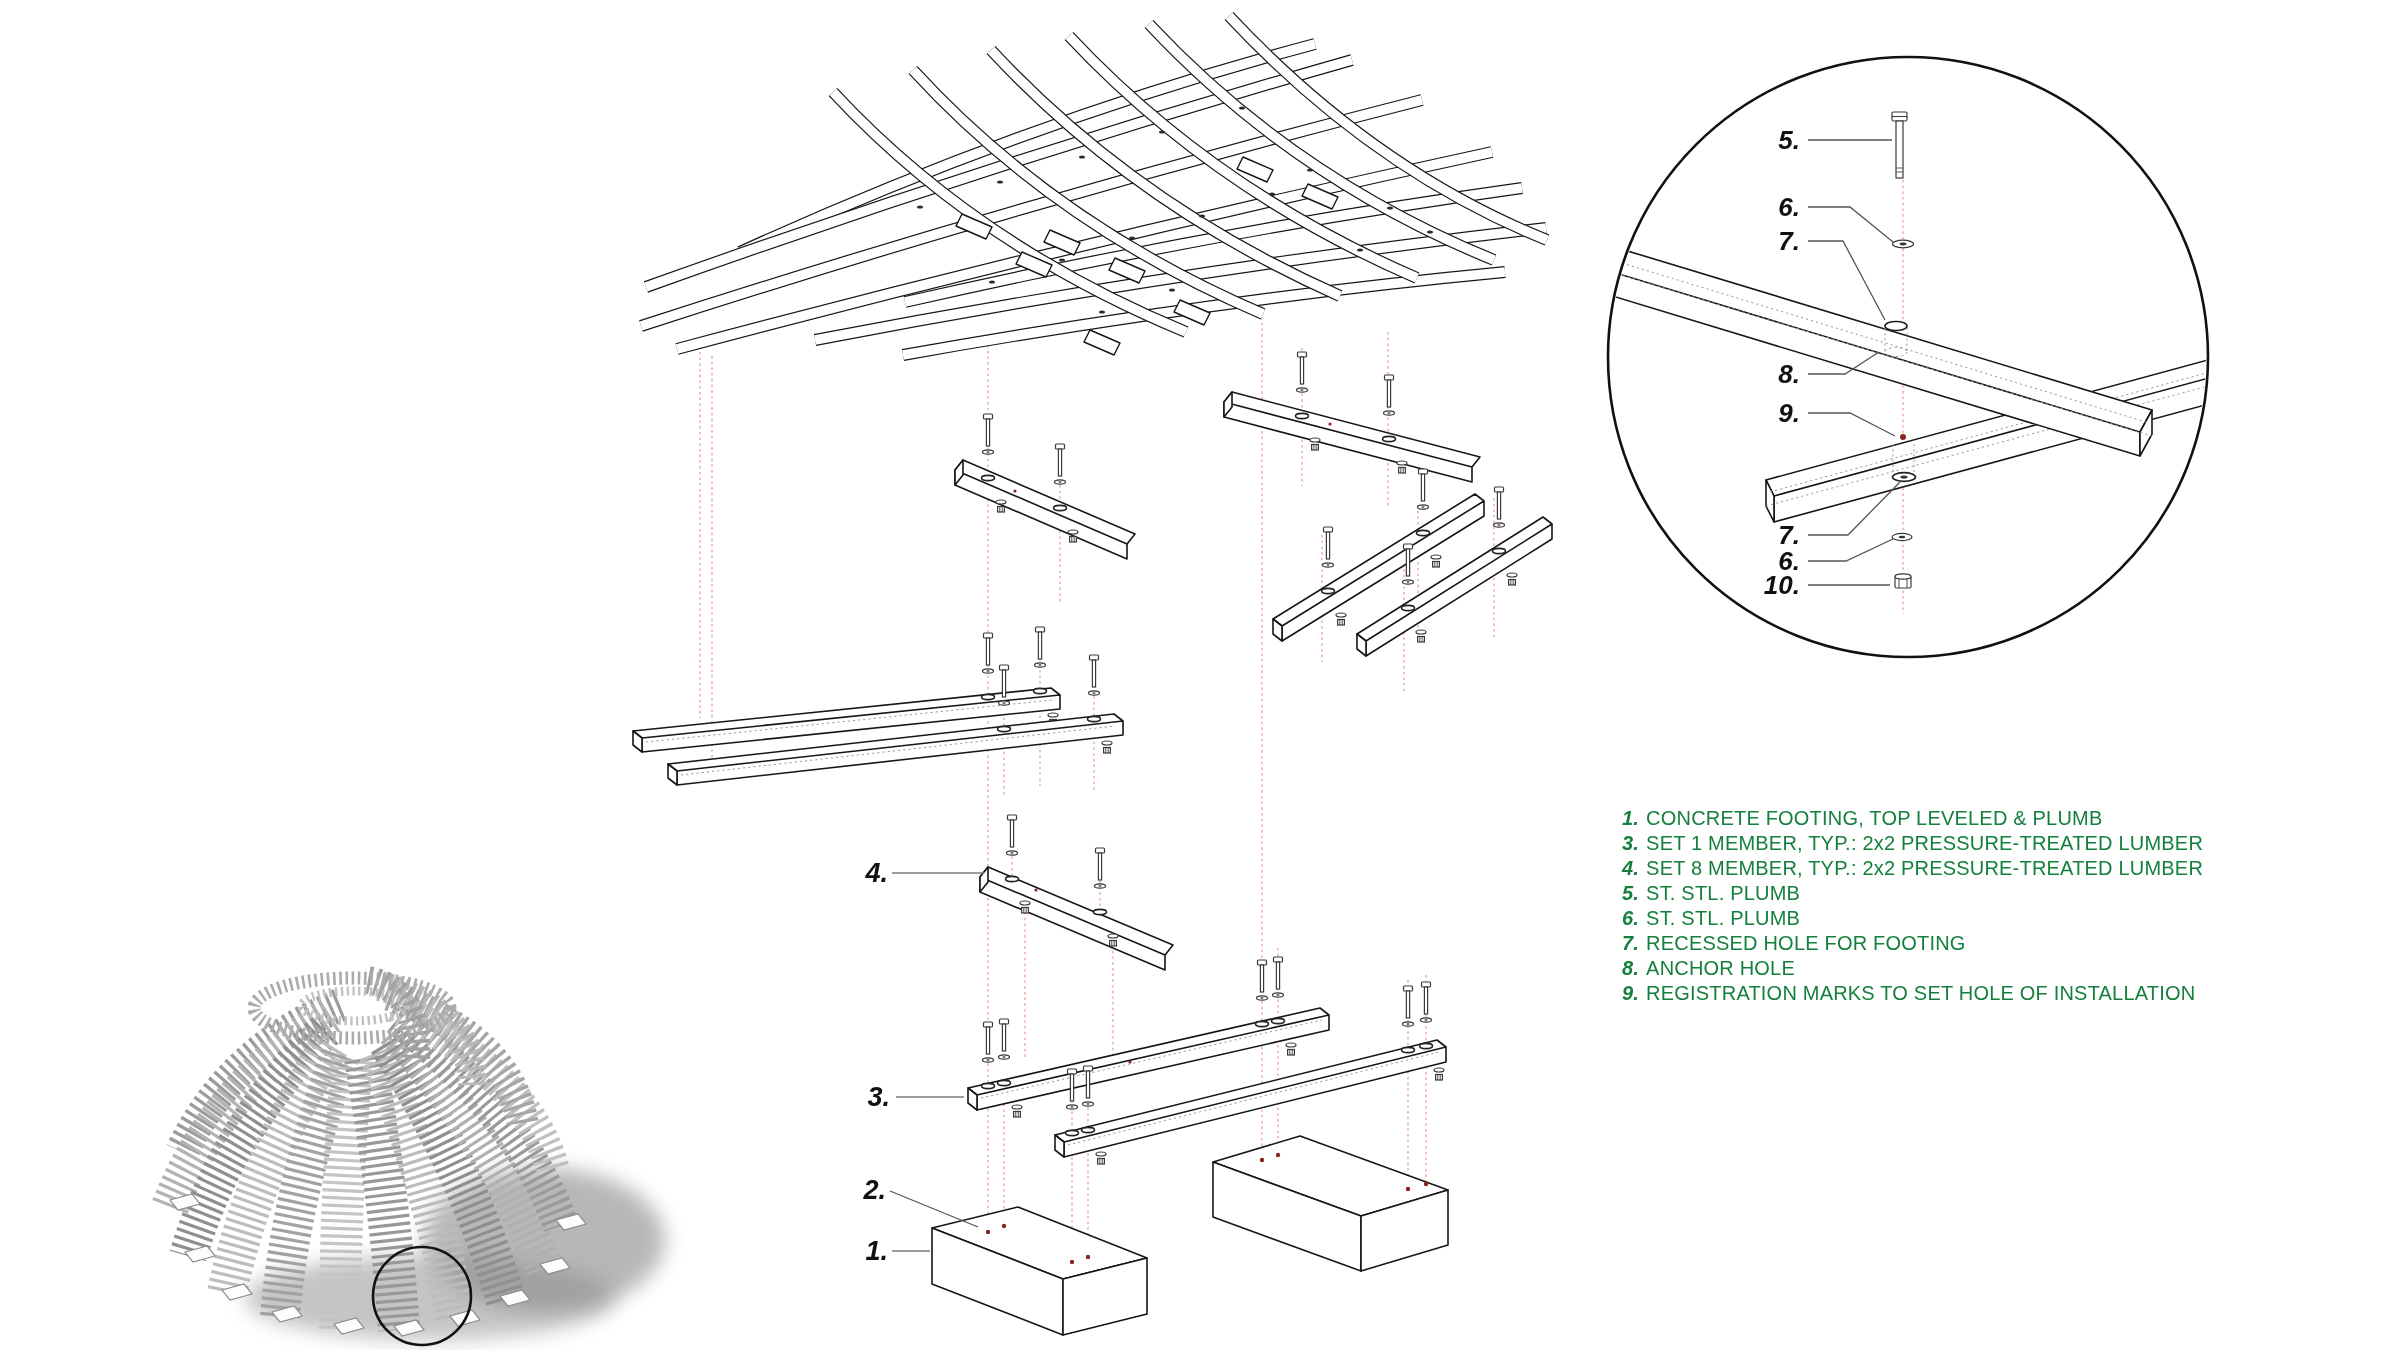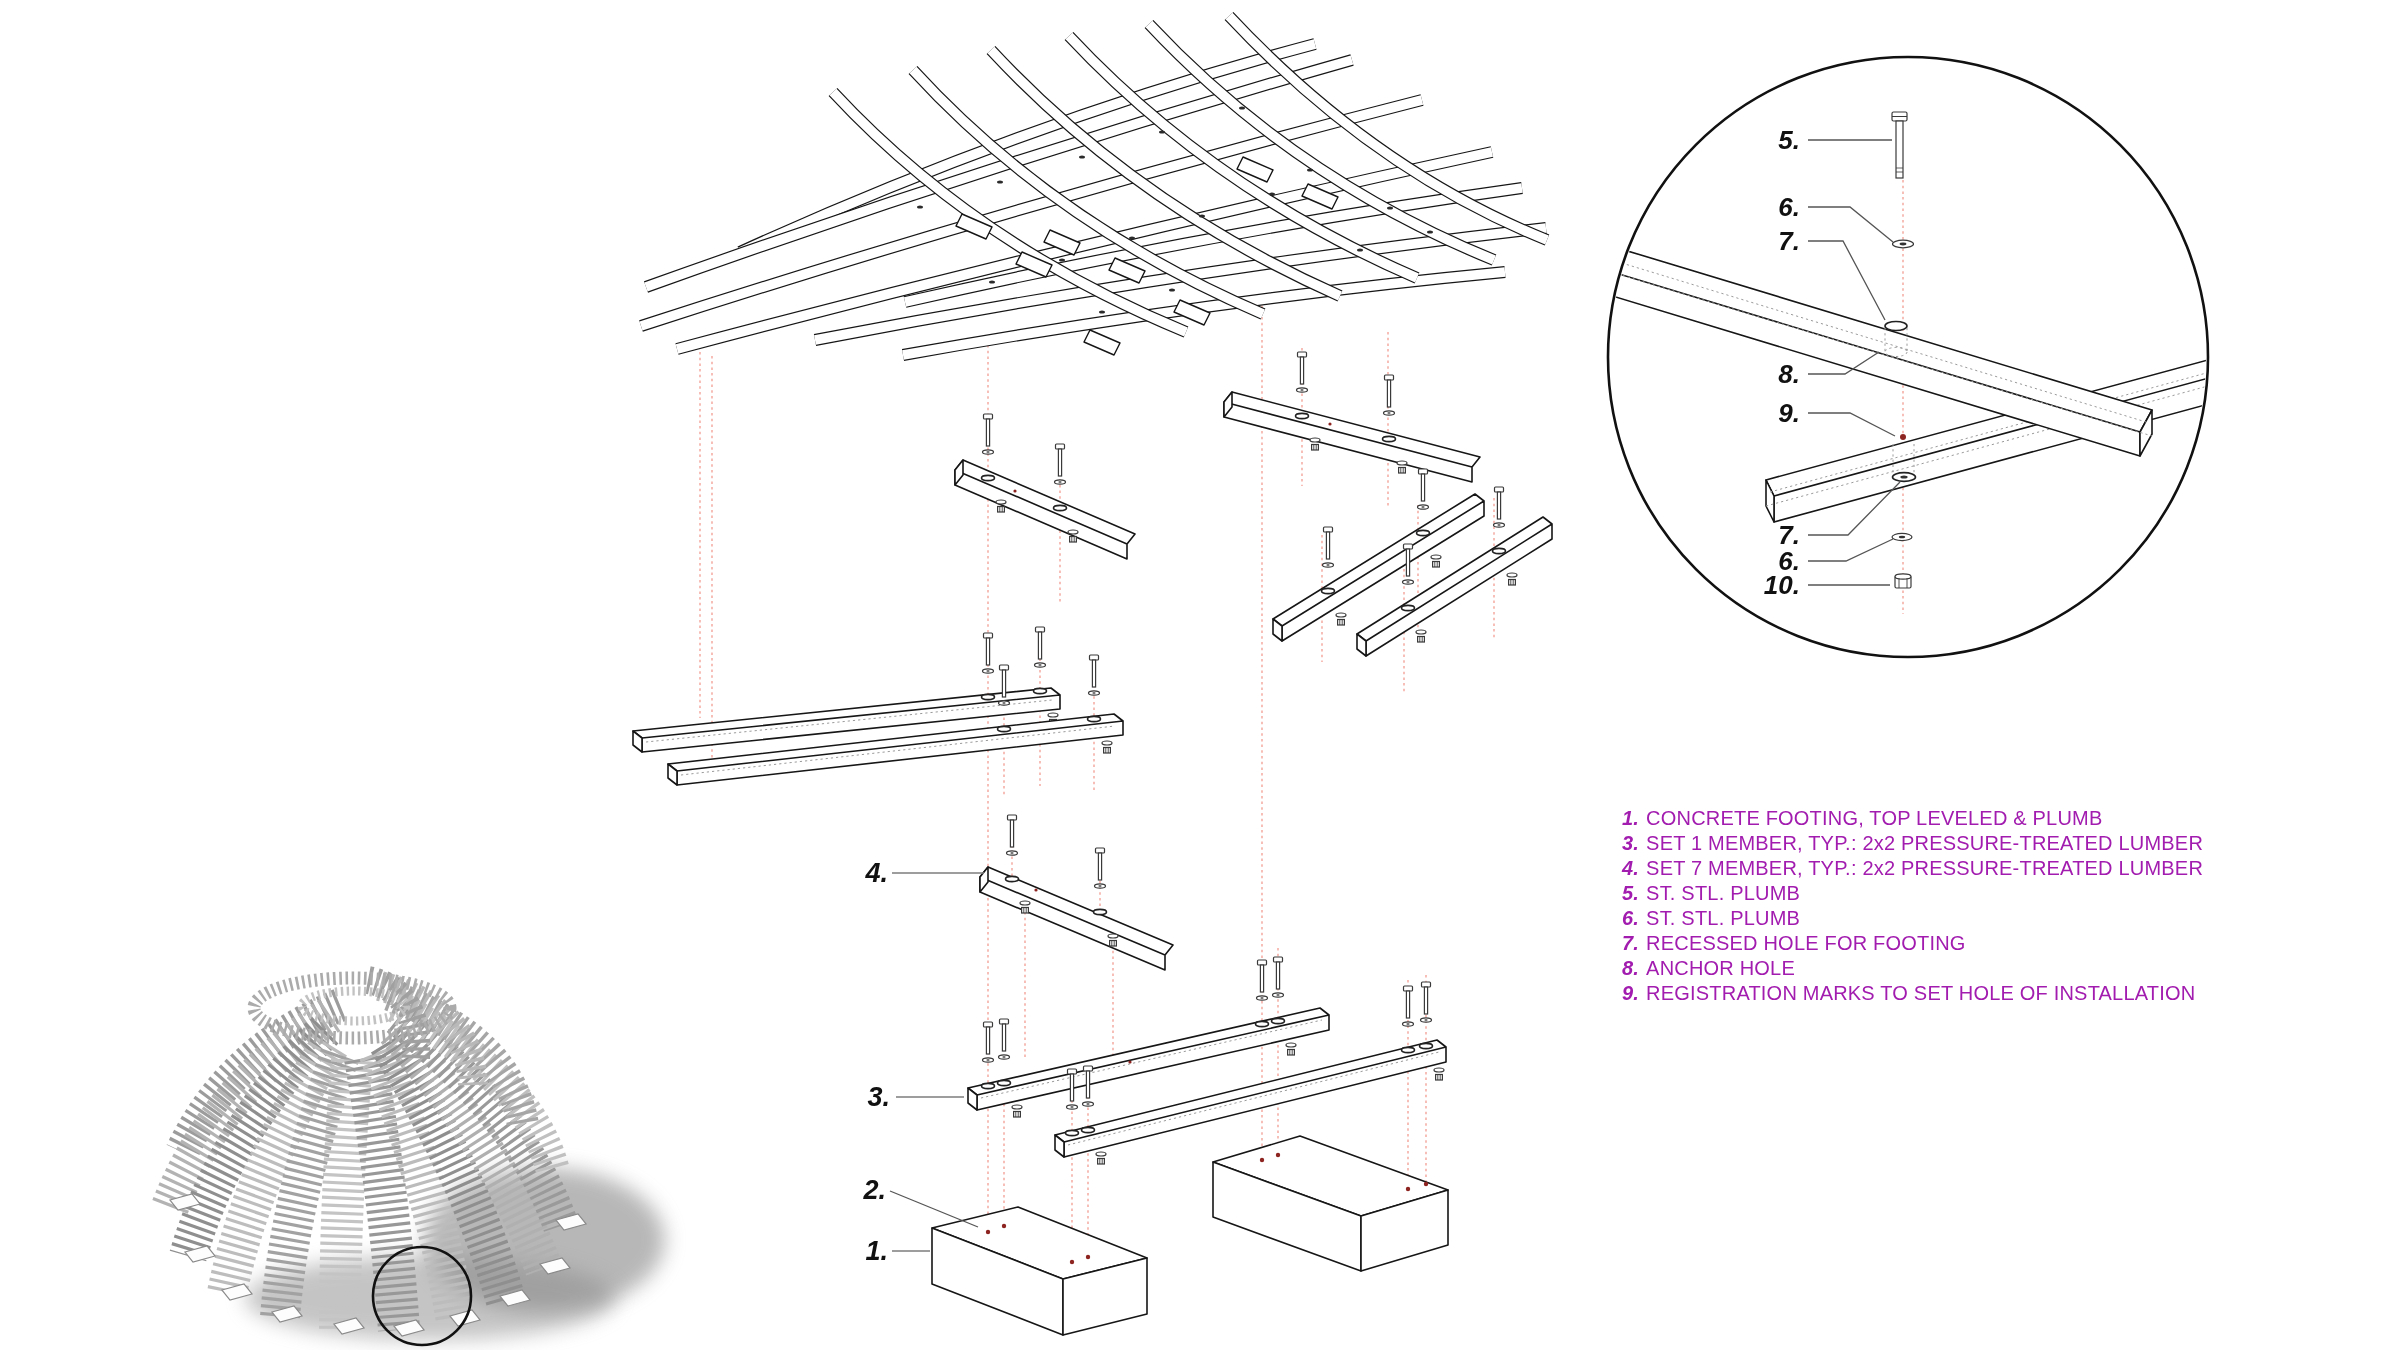--- a/index.html
+++ b/index.html
@@ -18,21 +18,21 @@
   .fastd{fill:#333333;stroke:none;}
   .hole{fill:#ffffff;stroke:#222222;stroke-width:1.6;}
   .leader{stroke:#7d7d7d;stroke-width:1.4;fill:none;}
   .leaderd{stroke:#555555;stroke-width:1.3;fill:none;}
   .lab{font-family:"Liberation Sans",sans-serif;font-size:27px;font-style:italic;font-weight:bold;fill:#111111;}
   .dlab{font-family:"Liberation Sans",sans-serif;font-size:26px;font-style:italic;font-weight:bold;fill:#111111;}
   .mark{fill:#8e2420;stroke:none;}
   .rib{fill:none;stroke-linecap:butt;}
 
   
-  .legend{position:absolute;left:1622px;top:806px;color:#a21caf;
+  .legend{position:absolute;left:1622px;top:806px;color:#15803d;
           font-size:20px;line-height:25px;white-space:nowrap;letter-spacing:0.2px;}
   .legend .row{display:block;}
   .legend .num{font-style:italic;font-weight:bold;margin-right:7px;}
 </style>
 </head>
 <body>
 
 <div class="stage">
 
 <svg width="2400" height="1350" viewBox="0 0 2400 1350">
@@ -399,21 +399,21 @@
           <path d="M556,1220 l22,-6 l8,10 l-22,6 Z"></path>
     </g>
 
     <circle cx="422" cy="1296" r="49" fill="none" stroke="#111111" stroke-width="2.6"></circle>
   </g>
 </svg>
 
 <div class="legend">
   <span class="row"><span class="num">1.</span><span class="txt">CONCRETE FOOTING, TOP LEVELED &amp; PLUMB</span></span>
   <span class="row"><span class="num">3.</span><span class="txt">SET 1 MEMBER, TYP.: 2x2 PRESSURE-TREATED LUMBER</span></span>
-  <span class="row"><span class="num">4.</span><span class="txt">SET 7 MEMBER, TYP.: 2x2 PRESSURE-TREATED LUMBER</span></span>
+  <span class="row"><span class="num">4.</span><span class="txt">SET 8 MEMBER, TYP.: 2x2 PRESSURE-TREATED LUMBER</span></span>
   <span class="row"><span class="num">5.</span><span class="txt">ST. STL. PLUMB</span></span>
   <span class="row"><span class="num">6.</span><span class="txt">ST. STL. PLUMB</span></span>
   <span class="row"><span class="num">7.</span><span class="txt">RECESSED HOLE FOR FOOTING</span></span>
   <span class="row"><span class="num">8.</span><span class="txt">ANCHOR HOLE</span></span>
   <span class="row"><span class="num">9.</span><span class="txt">REGISTRATION MARKS TO SET HOLE OF INSTALLATION</span></span>
 </div>
 
 </div>
 
 </body></html>

